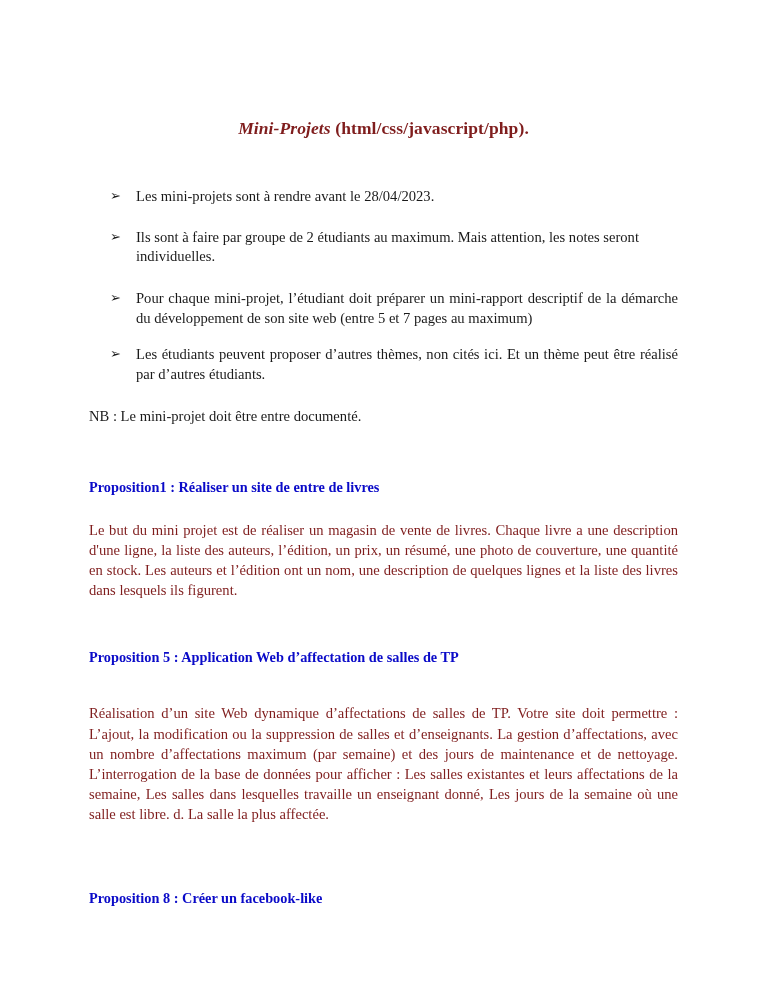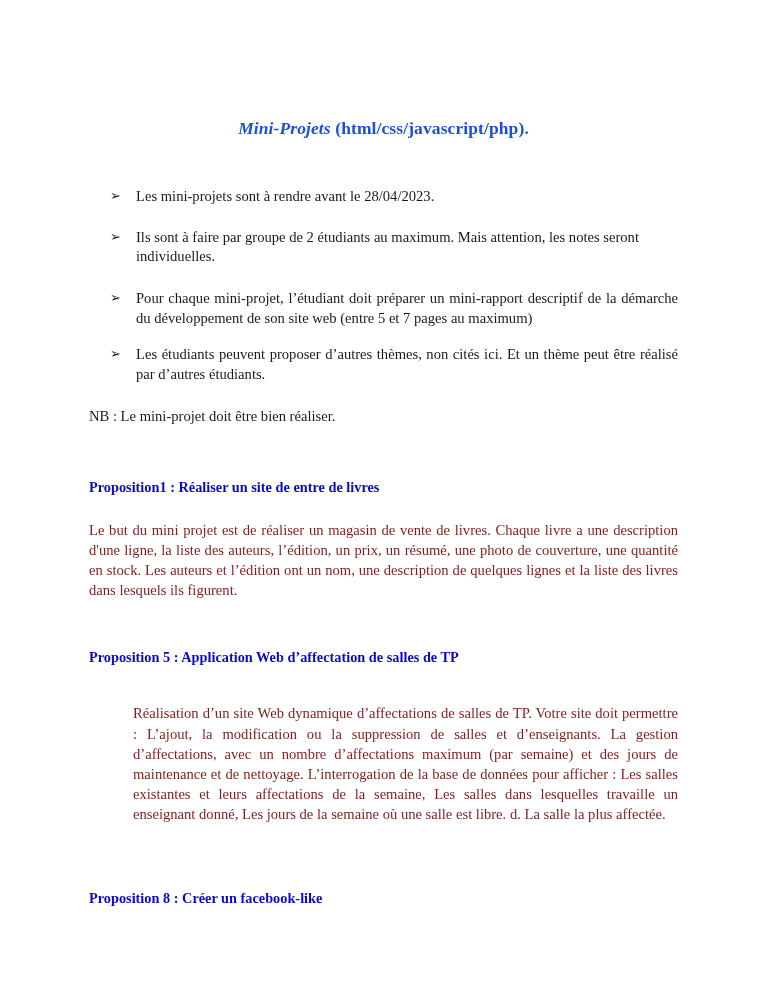--- a/index.html
+++ b/index.html
@@ -26,21 +26,21 @@
     width: 589px; 
   }
 
   
   .doc-title {
     margin: 0;
     padding-top: 118px;
     text-align: center;
     font-size: 17.5px;
     font-weight: bold;
-    color: #1d4ed8;
+    color: #7f1d1d;
     letter-spacing: 0.1px;
     line-height: 1.25;
   }
   .doc-title .ital {
     font-style: italic;
   }
 
   
   .bullet-list {
     margin: 0;
@@ -94,21 +94,21 @@
   
   .prop-body {
     margin: 0;
     font-size: 14.6px;
     line-height: 1.38;
     text-align: justify;
     text-justify: inter-word;
     color: #7f1d1d;
   }
   .prop-body.p1 { padding-top: 22px; }
-  .prop-body.p2 { padding-top: 36px; margin-left: 44px; }
+  .prop-body.p2 { padding-top: 36px; }
 </style>
 </head>
 <body>
 
 <div class="page">
   <div class="content">
 
     <h1 class="doc-title"><span class="ital">Mini-Projets</span><span> (html/css/javascript/php).</span></h1>
 
     <ul class="bullet-list">
@@ -123,21 +123,21 @@
       <li class="bullet-item b3 justify">
         <span class="glyph">➢</span>
         <span>Pour chaque mini-projet, l’étudiant doit préparer un mini-rapport descriptif de la démarche du développement de son site web (entre 5 et 7 pages au maximum)</span>
       </li>
       <li class="bullet-item b4 justify">
         <span class="glyph">➢</span>
         <span>Les étudiants peuvent proposer d’autres thèmes, non cités ici. Et un thème peut être réalisé par d’autres étudiants.</span>
       </li>
     </ul>
 
-    <p class="nb-line">NB : Le mini-projet doit être bien réaliser.</p>
+    <p class="nb-line">NB : Le mini-projet doit être entre documenté.</p>
 
     <h2 class="prop-heading h1">Proposition1 : Réaliser un site de entre de livres</h2>
     <p class="prop-body p1">Le but du mini projet est de réaliser un magasin de vente de livres. Chaque livre a une description d'une ligne, la liste des auteurs, l’édition, un prix, un résumé, une photo de couverture, une quantité en stock. Les auteurs et l’édition ont un nom, une description de quelques lignes et la liste des livres dans lesquels ils figurent.</p>
 
     <h2 class="prop-heading h2">Proposition 5 : Application Web d’affectation de salles de TP</h2>
     <p class="prop-body p2">Réalisation d’un site Web dynamique d’affectations de salles de TP. Votre site doit permettre : L’ajout, la modification ou la suppression de salles et d’enseignants. La gestion d’affectations, avec un nombre d’affectations maximum (par semaine) et des jours de maintenance et de nettoyage. L’interrogation de la base de données pour afficher : Les salles existantes et leurs affectations de la semaine, Les salles dans lesquelles travaille un enseignant donné, Les jours de la semaine où une salle est libre. d. La salle la plus affectée.</p>
 
     <h2 class="prop-heading h3">Proposition 8 : Créer un facebook-like</h2>
 
   </div>

